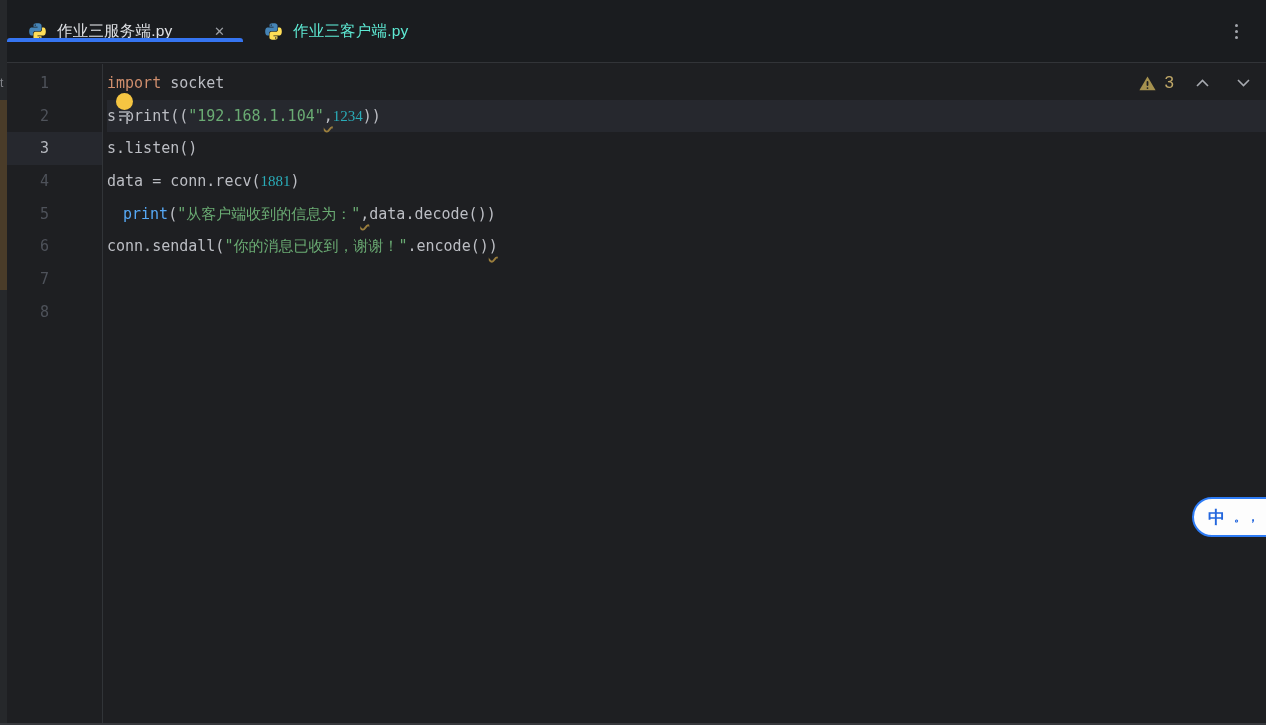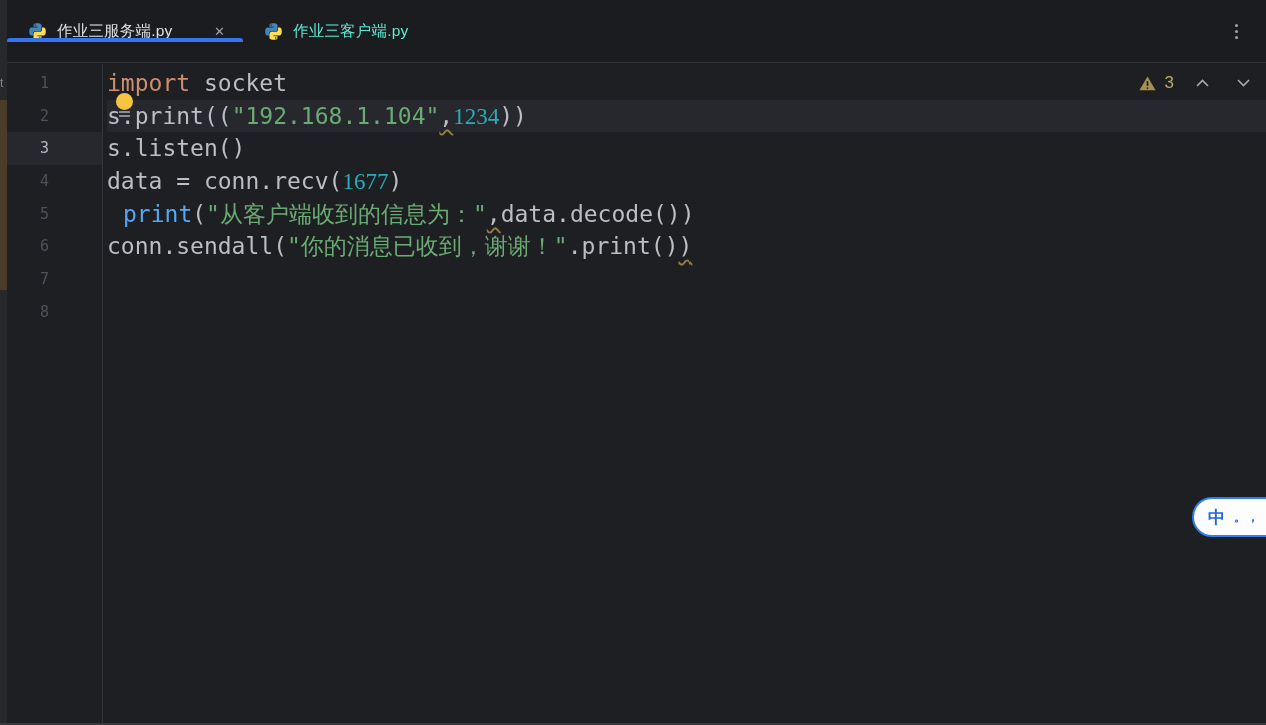--- a/index.html
+++ b/index.html
@@ -46,21 +46,21 @@
     background:var(--editor-bg,#1e1f22);
     font-family:"DejaVu Sans Mono","Liberation Mono", monospace; }
   .gutter { position:absolute; left:0; top:0; bottom:0; width:96px;
     border-right:1px solid #313438; padding-top:3px; }
   .ln { height:32.7px; line-height:32.7px; text-align:right; padding-right:53px;
     font-size:15px; color:var(--gutter-text,#4e525a); cursor:pointer; }
   .ln.active { color:#b6b9bf; background:var(--line-highlight,#26282e); }
   .code-pane { position:absolute; left:97px; top:0; right:0; bottom:0;
     padding:3px 0 0 3px; }
   .cl { height:32.7px; line-height:32.7px; white-space:pre;
-    font-size:23px; color:var(--text,#bcbec4); cursor:text; }
+    font-size:15px; color:var(--text,#bcbec4); cursor:text; }
   .cl.active { background:var(--line-highlight,#26282e); }
   .tk-def { color:var(--text,#bcbec4); }
   .tk-kw  { color:var(--keyword,#cf8e6d); }
   .tk-str { color:var(--string,#6aab73); }
   .tk-num { color:var(--number,#2aacb8);font-family:Liberation Serif, serif; }
   .tk-builtin { color:var(--builtin,#56a8f5);margin-left:16px; }
   .wavy { text-decoration-line:underline; text-decoration-style:wavy;
     text-decoration-color:var(--squiggle,#9b7e3c); text-decoration-thickness:2px;
     text-underline-offset:5px; }
 
@@ -137,23 +137,23 @@
         <div class="ln">4</div>
         <div class="ln">5</div>
         <div class="ln">6</div>
         <div class="ln">7</div>
         <div class="ln">8</div>
       </div>
     <div class="code-pane">
         <div class="cl"><span class="tk-kw">import</span><span class="tk-def"> socket</span></div>
         <div class="cl active"><span class="tk-def">s.print((</span><span class="tk-str">"192.168.1.104"</span><span class="tk-def wavy">,</span><span class="tk-num">1234</span><span class="tk-def">))</span></div>
         <div class="cl"><span class="tk-def">s.listen()</span></div>
-        <div class="cl"><span class="tk-def">data = conn.recv(</span><span class="tk-num">1677</span><span class="tk-def">)</span></div>
+        <div class="cl"><span class="tk-def">data = conn.recv(</span><span class="tk-num">1881</span><span class="tk-def">)</span></div>
         <div class="cl"><span class="tk-builtin">print</span><span class="tk-def">(</span><span class="tk-str">"从客户端收到的信息为："</span><span class="tk-def wavy">,</span><span class="tk-def">data.decode())</span></div>
-        <div class="cl"><span class="tk-def">conn.sendall(</span><span class="tk-str">"你的消息已收到，谢谢！"</span><span class="tk-def">.print()</span><span class="tk-def wavy">)</span></div>
+        <div class="cl"><span class="tk-def">conn.sendall(</span><span class="tk-str">"你的消息已收到，谢谢！"</span><span class="tk-def">.encode()</span><span class="tk-def wavy">)</span></div>
       </div>
 
     <div class="bulb">
       <div class="dome"></div>
         <div class="base1"></div>
         <div class="base2"></div>
     </div>
 
     <div class="inspections">
       <svg width="17" height="15" viewBox="0 0 17 15">

